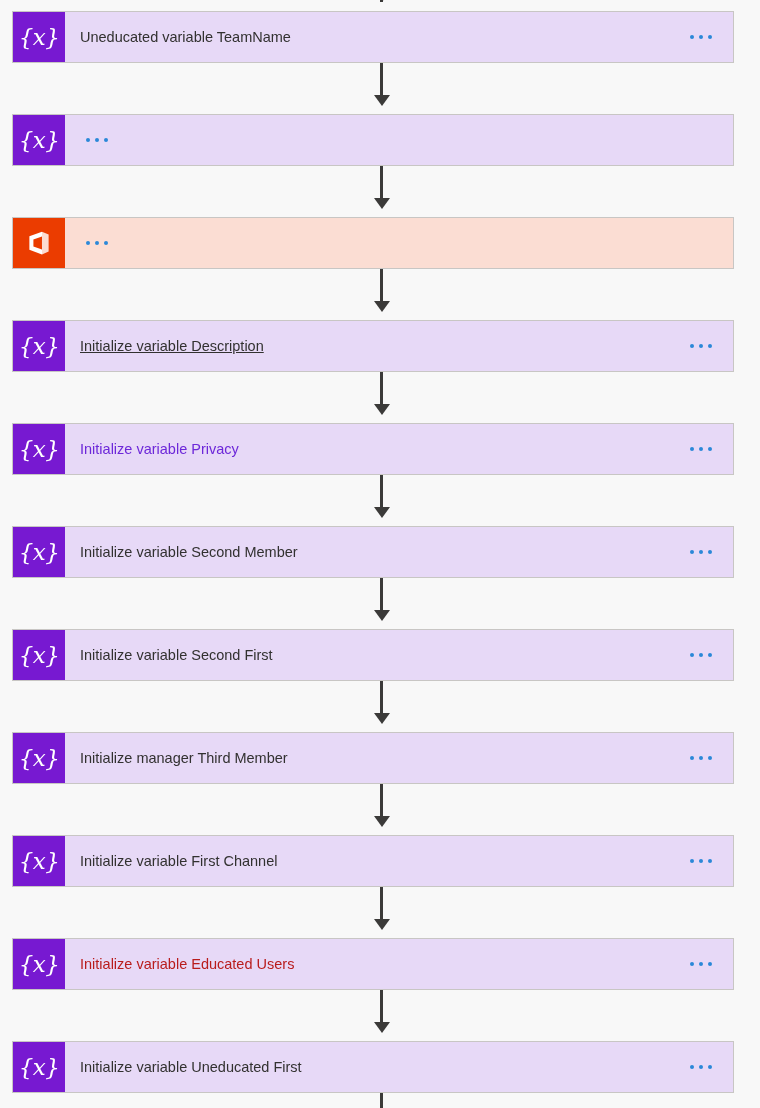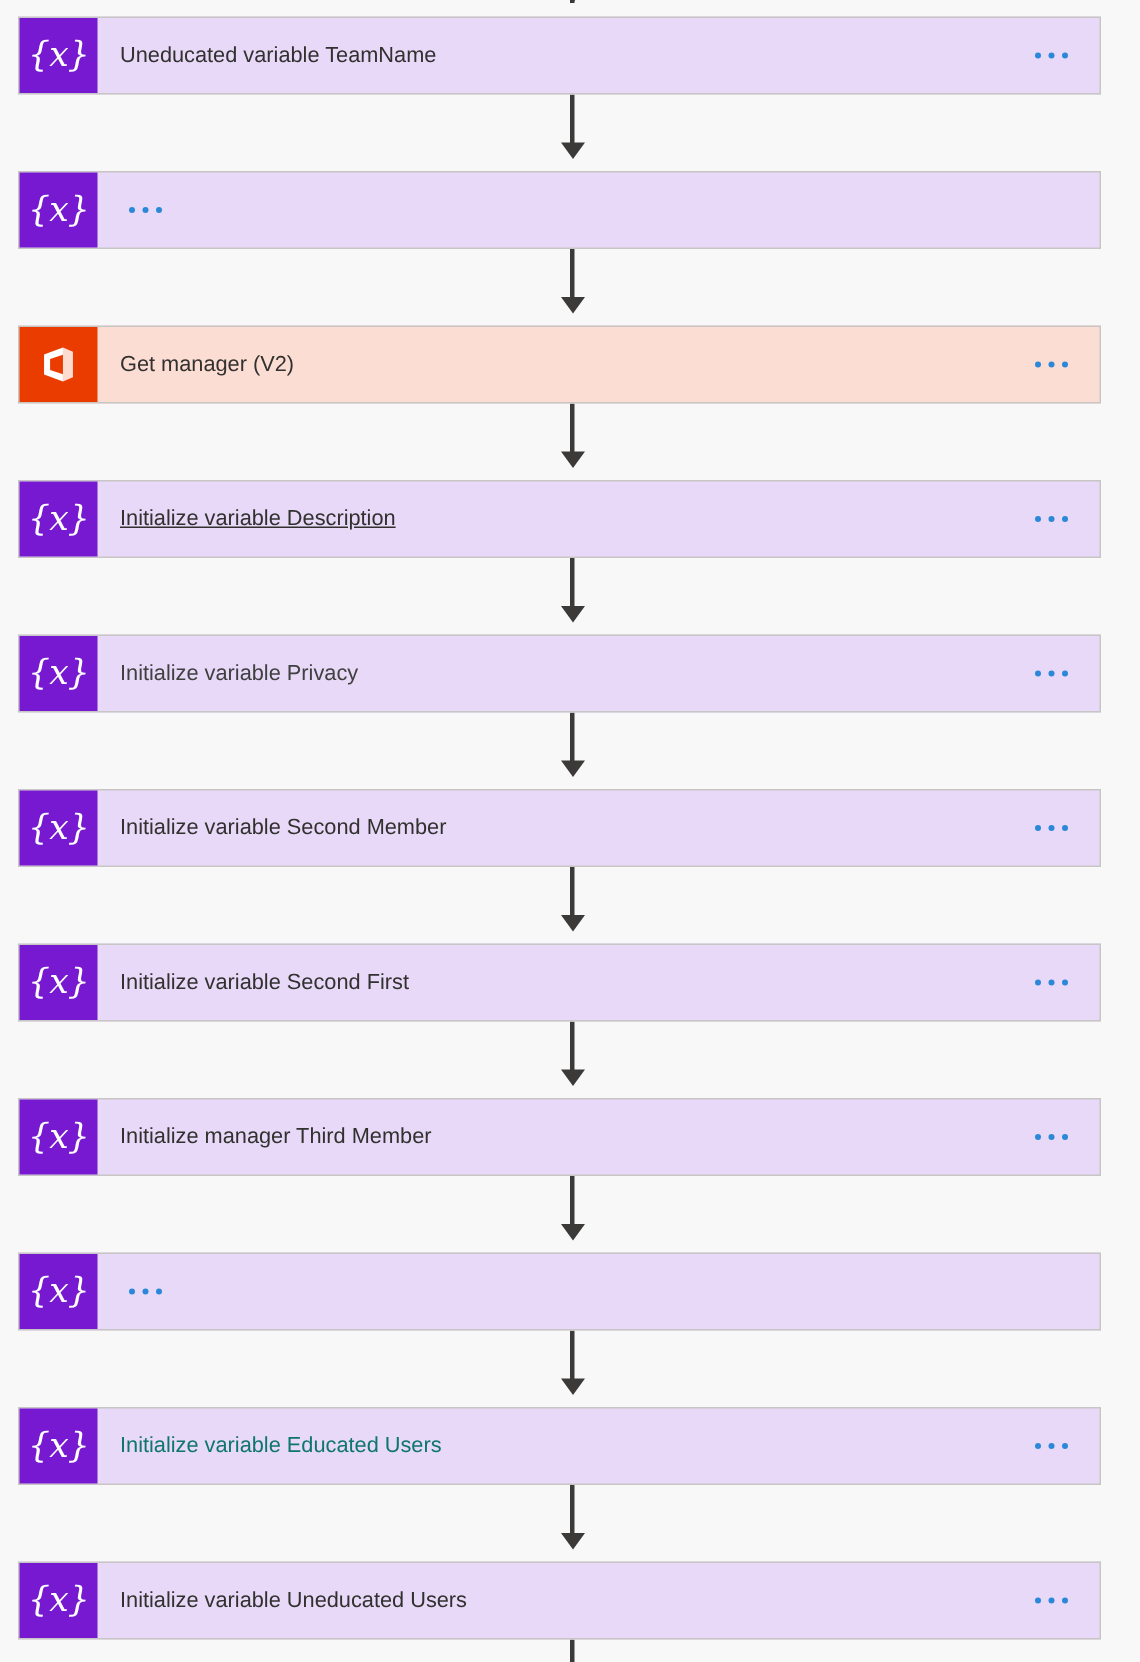--- a/index.html
+++ b/index.html
@@ -189,21 +189,20 @@
       </div>
     </div>
     <div class="card office" style="top: 217px; background: rgb(251, 221, 211); border-color: rgb(200, 198, 196);">
       <div class="card-icon office-icon-bg" style="background: rgb(235, 60, 0);">
         <svg class="office-mark" viewBox="0 0 32 32">
           <path d="M5 8.3 19.4 3v26L5 23.7z" fill="#ffffff"></path>
           <path d="M19.4 3 27 6.2v19.6L19.4 29z" fill="#ffffff" opacity="0.82"></path>
           <path d="M9.6 11.9 19.4 8.6v14.8l-9.8-3.3z" fill="#eb3c00"></path>
         </svg>
       </div>
-      <div class="card-title" style="color: rgb(50, 49, 48);">Get manager (V2)</div>
       <div class="card-menu">
         <span class="dot" style="background: rgb(43, 136, 216);"></span>
         <span class="dot" style="background: rgb(43, 136, 216);"></span>
         <span class="dot" style="background: rgb(43, 136, 216);"></span>
       </div>
     </div>
     <div class="card variable" style="top: 320px; background: rgb(231, 217, 247); border-color: rgb(200, 198, 196);">
       <div class="card-icon variable-icon-bg" style="background: rgb(119, 25, 209);">
         <span class="glyph-var">{x}</span>
       </div>
@@ -211,21 +210,21 @@
       <div class="card-menu">
         <span class="dot" style="background: rgb(43, 136, 216);"></span>
         <span class="dot" style="background: rgb(43, 136, 216);"></span>
         <span class="dot" style="background: rgb(43, 136, 216);"></span>
       </div>
     </div>
     <div class="card variable" style="top: 423px; background: rgb(231, 217, 247); border-color: rgb(200, 198, 196);">
       <div class="card-icon variable-icon-bg" style="background: rgb(119, 25, 209);">
         <span class="glyph-var">{x}</span>
       </div>
-      <div class="card-title" style="color: #404040; text-align: center;">Initialize variable Privacy</div>
+      <div class="card-title" style="color: #6d28d9; text-align: center;">Initialize variable Privacy</div>
       <div class="card-menu">
         <span class="dot" style="background: rgb(43, 136, 216);"></span>
         <span class="dot" style="background: rgb(43, 136, 216);"></span>
         <span class="dot" style="background: rgb(43, 136, 216);"></span>
       </div>
     </div>
     <div class="card variable" style="top: 526px; background: rgb(231, 217, 247); border-color: rgb(200, 198, 196);">
       <div class="card-icon variable-icon-bg" style="background: rgb(119, 25, 209);">
         <span class="glyph-var">{x}</span>
       </div>
@@ -255,41 +254,42 @@
       <div class="card-menu">
         <span class="dot" style="background: rgb(43, 136, 216);"></span>
         <span class="dot" style="background: rgb(43, 136, 216);"></span>
         <span class="dot" style="background: rgb(43, 136, 216);"></span>
       </div>
     </div>
     <div class="card variable" style="top: 835px; background: rgb(231, 217, 247); border-color: rgb(200, 198, 196);">
       <div class="card-icon variable-icon-bg" style="background: rgb(119, 25, 209);">
         <span class="glyph-var">{x}</span>
       </div>
+      <div class="card-title" style="color: rgb(50, 49, 48);">Initialize variable First Channel</div>
       <div class="card-menu">
         <span class="dot" style="background: rgb(43, 136, 216);"></span>
         <span class="dot" style="background: rgb(43, 136, 216);"></span>
         <span class="dot" style="background: rgb(43, 136, 216);"></span>
       </div>
     </div>
     <div class="card variable" style="top: 938px; background: rgb(231, 217, 247); border-color: rgb(200, 198, 196);">
       <div class="card-icon variable-icon-bg" style="background: rgb(119, 25, 209);">
         <span class="glyph-var">{x}</span>
       </div>
-      <div class="card-title" style="color: #0f766e;">Initialize variable Educated Users</div>
+      <div class="card-title" style="color: #b91c1c;">Initialize variable Educated Users</div>
       <div class="card-menu">
         <span class="dot" style="background: rgb(43, 136, 216);"></span>
         <span class="dot" style="background: rgb(43, 136, 216);"></span>
         <span class="dot" style="background: rgb(43, 136, 216);"></span>
       </div>
     </div>
     <div class="card variable" style="top: 1041px; background: rgb(231, 217, 247); border-color: rgb(200, 198, 196);">
       <div class="card-icon variable-icon-bg" style="background: rgb(119, 25, 209);">
         <span class="glyph-var">{x}</span>
       </div>
-      <div class="card-title" style="color: rgb(50, 49, 48);">Initialize variable Uneducated Users</div>
+      <div class="card-title" style="color: rgb(50, 49, 48);">Initialize variable Uneducated First</div>
       <div class="card-menu">
         <span class="dot" style="background: rgb(43, 136, 216);"></span>
         <span class="dot" style="background: rgb(43, 136, 216);"></span>
         <span class="dot" style="background: rgb(43, 136, 216);"></span>
       </div>
     </div>
   </div>
 
 </body></html>

